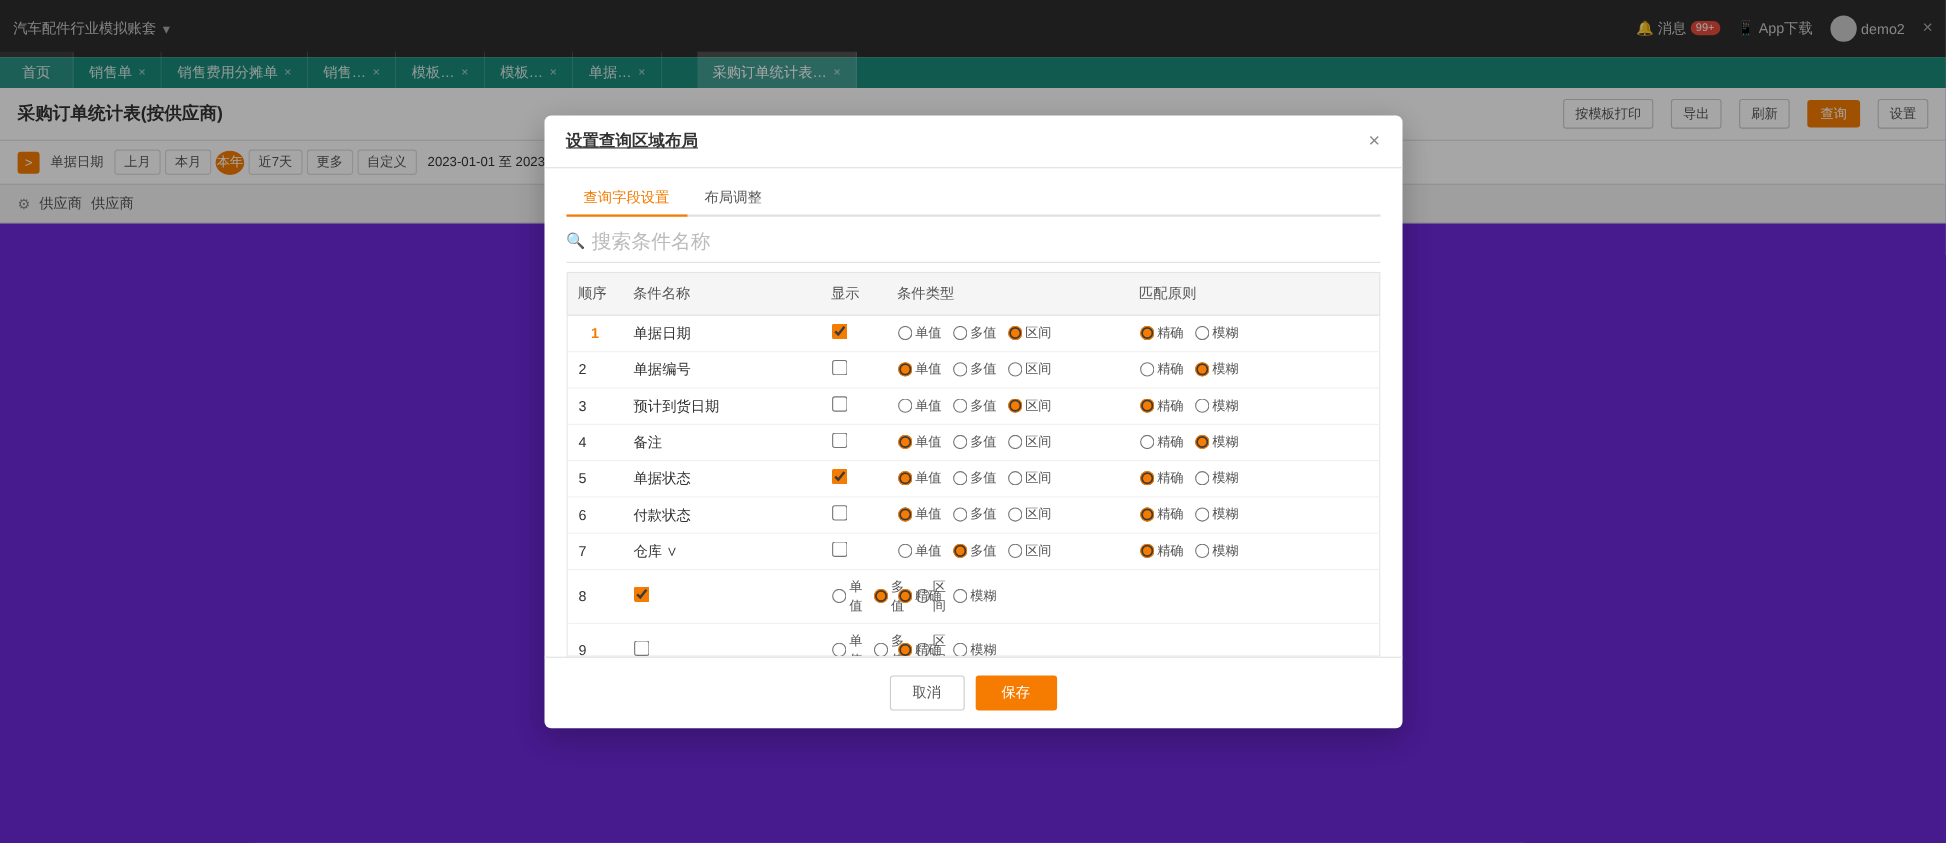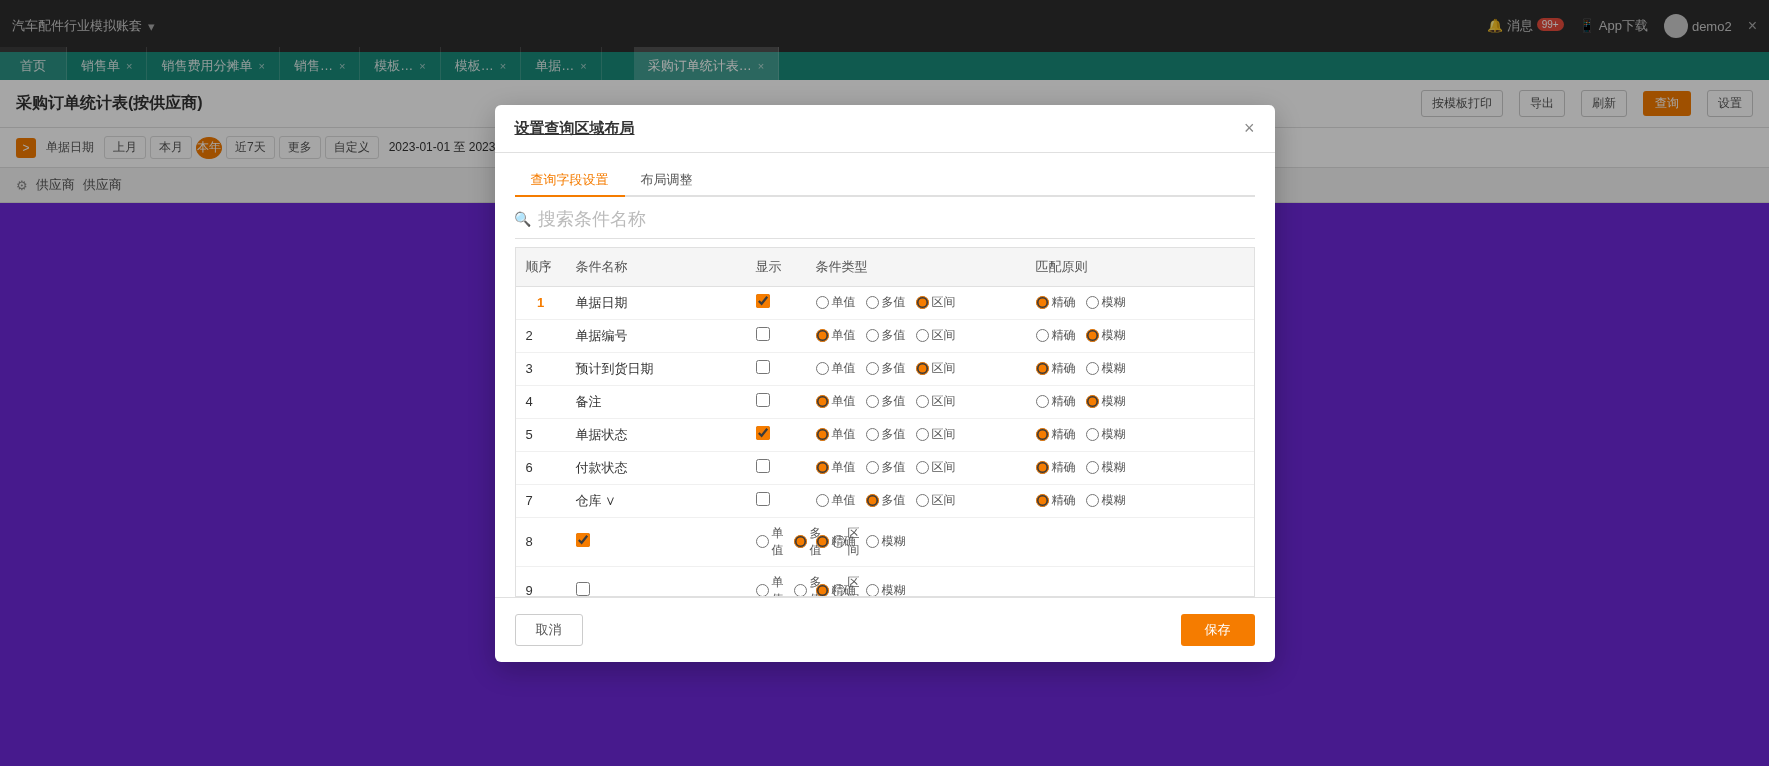--- a/index.html
+++ b/index.html
@@ -270,21 +270,21 @@
 
     
     .cb-orange { accent-color: #f57c00; width: 14px; height: 14px; }
 
     
     .match-group { display: flex; align-items: center; gap: 10px; }
 
     
     .modal-footer {
       display: flex;
-      justify-content: space-between;
+      justify-content: center;
       gap: 10px;
       padding: 16px 20px;
       border-top: 1px solid #e0e0e0;
     }
     .btn-cancel {
       border: 1px solid #ccc;
       background: #fff;
       padding: 6px 20px;
       border-radius: 3px;
       cursor: pointer;

